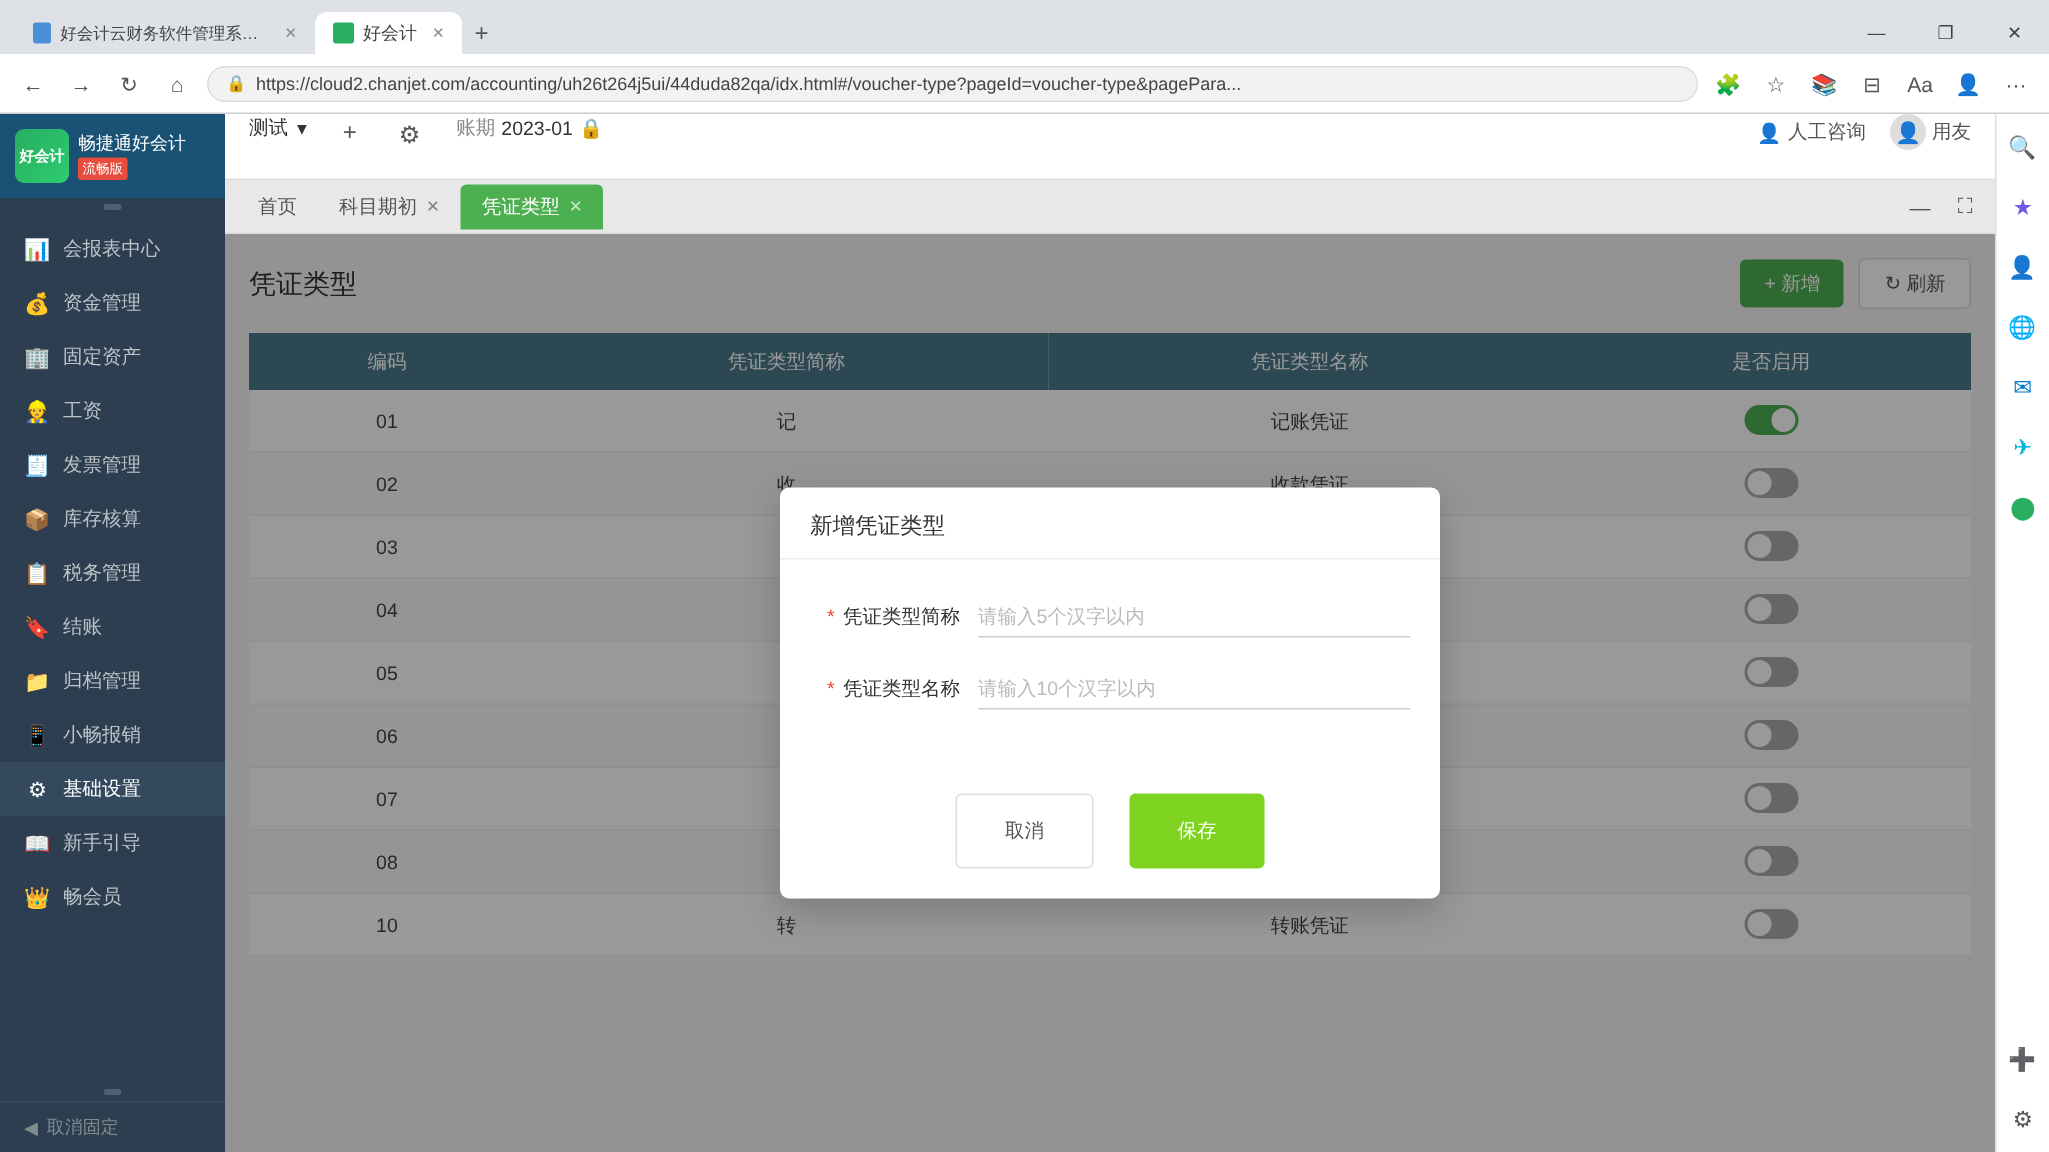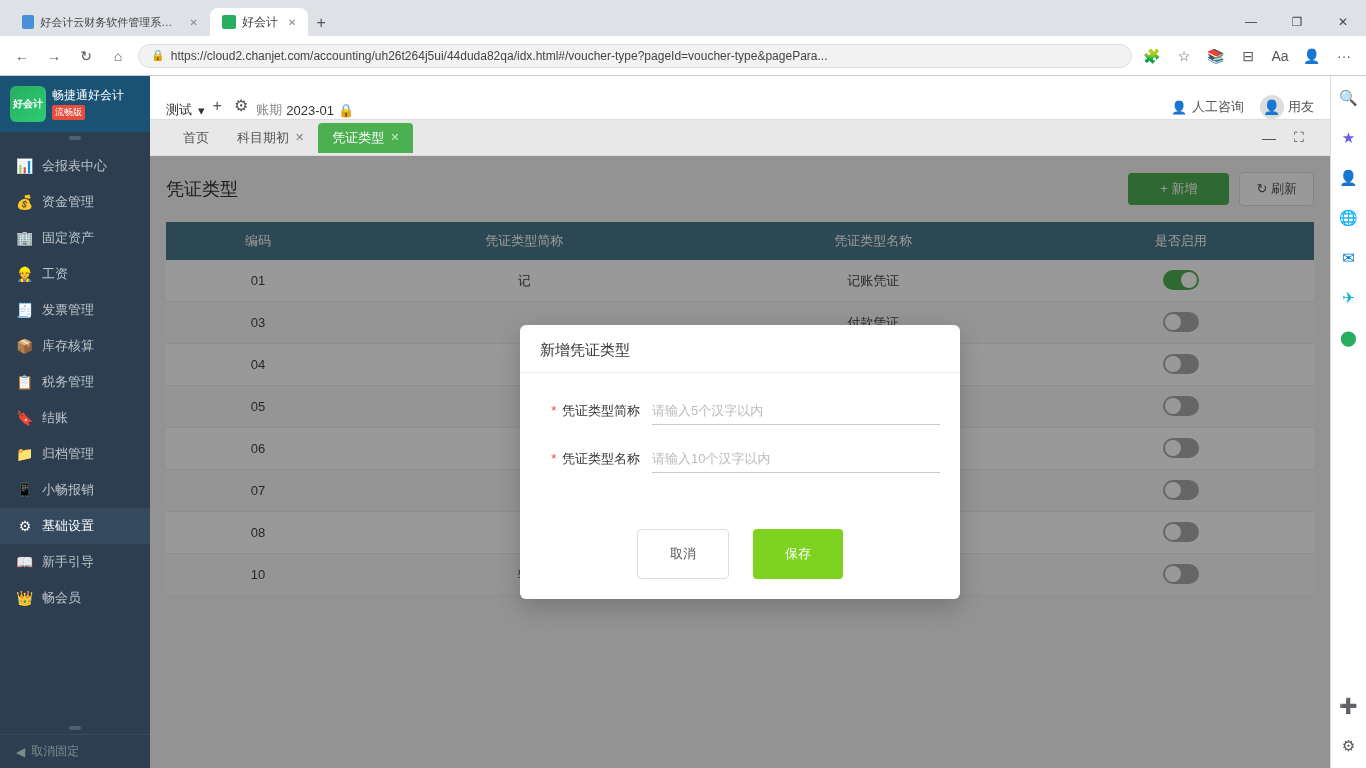--- a/index.html
+++ b/index.html
@@ -35,47 +35,47 @@
     .sidebar-nav::-webkit-scrollbar-thumb { background: #4a6278; }
     .nav-item { display: flex; align-items: center; gap: 8px; padding: 9px 16px; cursor: pointer; color: #bdc3c7; font-size: 13px; }
     .nav-item.active { background: #34495e; color: #fff; }
     .nav-item .nav-icon { width: 18px; text-align: center; font-size: 14px; }
     .sidebar-footer { padding: 8px 16px; color: #7f8c8d; font-size: 12px; cursor: pointer; display: flex; align-items: center; gap: 6px; border-top: 1px solid #34495e; }
 
     
     .main-content { flex: 1; display: flex; flex-direction: column; background: #f5f5f5; overflow: hidden; }
 
     
-    .app-header { background: #fff; border-bottom: 1px solid #ddd; padding: 0 16px; height: 44px; display: flex; align-items: flex-end; gap: 4px; }
+    .app-header { background: #fff; border-bottom: 1px solid #ddd; padding: 0 16px; height: 44px; display: flex; align-items: flex-start; gap: 20px; }
     .workspace-selector { display: flex; align-items: center; gap: 6px; cursor: pointer; color: #333; font-size: 13px; }
     .header-btn { background: none; border: none; cursor: pointer; color: #555; font-size: 16px; padding: 4px; }
     .period-info { display: flex; align-items: center; gap: 4px; color: #333; font-size: 13px; }
     .period-label { color: #888; }
     .period-value { color: #333; font-weight: 500; }
     .header-right { margin-left: auto; display: flex; align-items: center; gap: 16px; }
     .consultant-btn { display: flex; align-items: center; gap: 4px; color: #555; cursor: pointer; font-size: 13px; }
     .user-info { display: flex; align-items: center; gap: 4px; color: #555; cursor: pointer; font-size: 13px; }
     .user-avatar { width: 24px; height: 24px; border-radius: 50%; background: #ddd; display: flex; align-items: center; justify-content: center; }
 
     
-    .page-tabs { background: #e8e8e8; display: flex; align-items: center; border-bottom: 1px solid #ddd; padding: 0 19px; height: 36px; }
+    .page-tabs { background: #e8e8e8; display: flex; align-items: center; border-bottom: 1px solid #ddd; padding: 0 8px; height: 36px; }
     .page-tab { padding: 6px 14px; cursor: pointer; font-size: 13px; color: #555; display: flex; align-items: center; gap: 6px; border-radius: 4px 4px 0 0; }
     .page-tab.active { background: #4caf50; color: #fff; }
     .page-tab .tab-close-btn { font-size: 11px; cursor: pointer; opacity: 0.7; }
     .tab-expand-btn { margin-left: auto; display: flex; gap: 6px; }
     .tab-icon-btn { width: 24px; height: 24px; cursor: pointer; color: #555; display: flex; align-items: center; justify-content: center; font-size: 14px; }
 
     
     .content-area { flex: 1; padding: 16px; overflow-y: auto; position: relative; }
 
     
     .page-header { display: flex; align-items: center; justify-content: space-between; margin-bottom: 16px; }
     .page-title { font-size: 18px; color: #333; font-weight: 500; }
     .page-actions { display: flex; align-items: center; gap: 10px; }
-    .btn-primary { background: #4caf50; color: #fff; border: none; padding: 7px 32px; border-radius: 4px; cursor: pointer; font-size: 13px; display: flex; align-items: center; gap: 4px; }
+    .btn-primary { background: #4caf50; color: #fff; border: none; padding: 7px 16px; border-radius: 4px; cursor: pointer; font-size: 13px; display: flex; align-items: center; gap: 4px; }
     .btn-default { background: #fff; color: #555; border: 1px solid #ddd; padding: 7px 16px; border-radius: 4px; cursor: pointer; font-size: 13px; display: flex; align-items: center; gap: 4px; }
 
     
     .data-table { width: 100%; border-collapse: collapse; background: #fff; }
     .data-table thead tr { background: #4a7a8a; color: #fff; }
     .data-table thead th { padding: 10px 16px; text-align: center; font-size: 13px; font-weight: 500; }
     .data-table tbody tr { border-bottom: 1px solid #eee; }
     .data-table tbody tr:nth-child(even) { background: #f9f9f9; }
     .data-table tbody td { padding: 10px 16px; text-align: center; font-size: 13px; color: #444; }
     .toggle-switch { width: 36px; height: 20px; border-radius: 10px; display: inline-flex; align-items: center; cursor: pointer; padding: 2px; transition: background 0.2s; }
@@ -288,20 +288,30 @@
             <th>是否启用</th>
           </tr>
         </thead>
         <tbody id="table-body">
         <tr>
       <td>01</td>
       <td>记</td>
       <td>记账凭证</td>
       <td>
         <div class="toggle-switch on">
+          <div class="toggle-knob"></div>
+        </div>
+      </td>
+    </tr>
+            <tr>
+      <td>02</td>
+      <td>收</td>
+      <td>收款凭证</td>
+      <td>
+        <div class="toggle-switch off">
           <div class="toggle-knob"></div>
         </div>
       </td>
     </tr>
             <tr>
       <td>03</td>
       <td></td>
       <td>付款凭证</td>
       <td>
         <div class="toggle-switch off">

